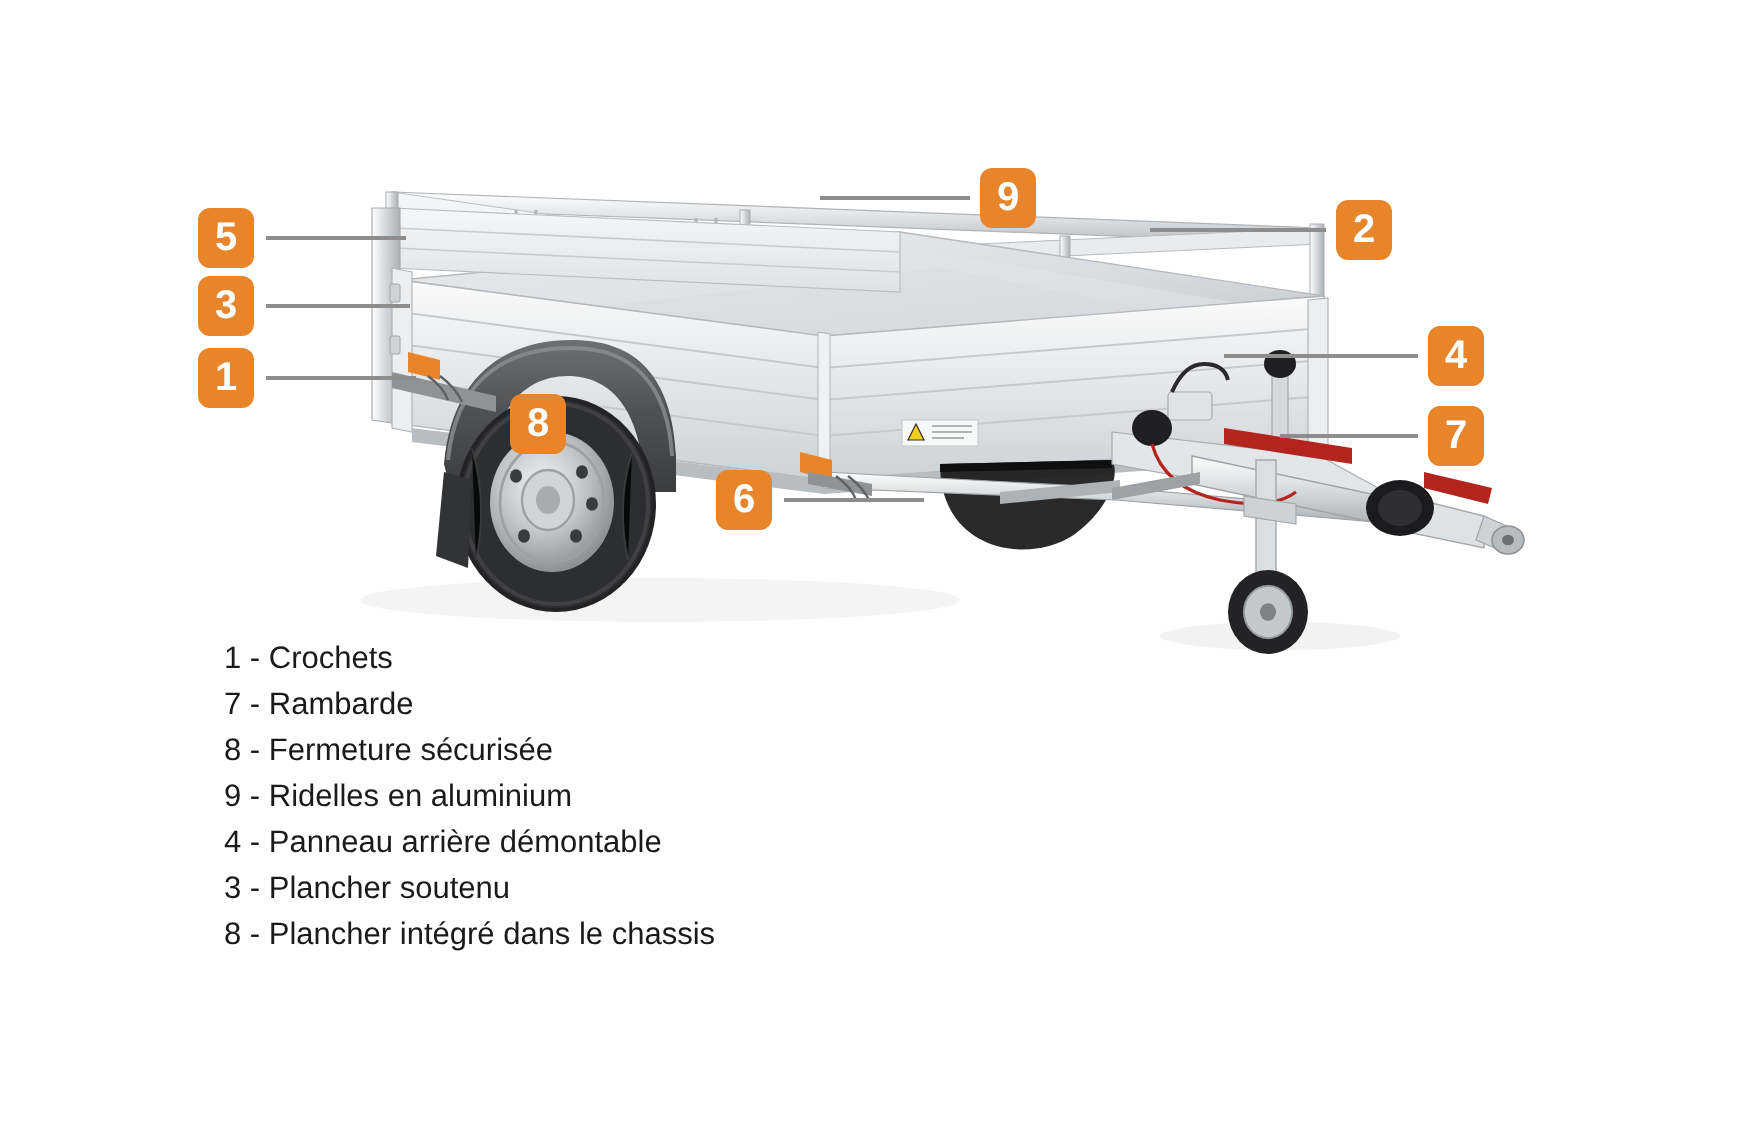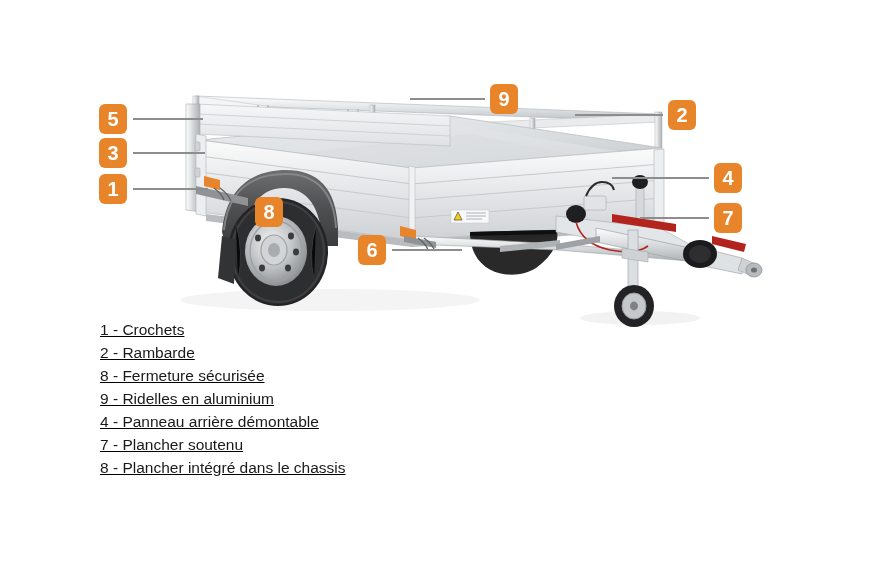--- a/index.html
+++ b/index.html
@@ -31,23 +31,22 @@
   .leader{
     position:absolute;
     height:2px;
     background:#8d8d8d;
     z-index:35;
   }
 
   
   #legend{
     position:absolute;
-    left:100px;top:318px;
+    left:112px;top:318px;
     z-index:50;
-    text-decoration:underline;
   }
   .legend-row{
     font-size:15.5px;
     color:#1a1a1a;
     line-height:23px;
     white-space:nowrap;
     font-family:"Liberation Sans", sans-serif;
   }
 
   
@@ -264,21 +263,21 @@
   <div class="badge" style="left:99px;top:174px;">1</div>
   <div class="badge" style="left:490px;top:84px;">9</div>
   <div class="badge" style="left:668px;top:100px;">2</div>
   <div class="badge" style="left:714px;top:163px;">4</div>
   <div class="badge" style="left:714px;top:203px;">7</div>
   <div class="badge" style="left:255px;top:197px;">8</div>
   <div class="badge" style="left:358px;top:235px;">6</div>
 
   <div id="legend">
     <div class="legend-row">1 - Crochets</div>
-    <div class="legend-row">2 - Rambarde</div>
+    <div class="legend-row">7 - Rambarde</div>
     <div class="legend-row">8 - Fermeture sécurisée</div>
     <div class="legend-row">9 - Ridelles en aluminium</div>
     <div class="legend-row">4 - Panneau arrière démontable</div>
-    <div class="legend-row">7 - Plancher soutenu</div>
+    <div class="legend-row">3 - Plancher soutenu</div>
     <div class="legend-row">8 - Plancher intégré dans le chassis</div>
   </div>
 
 </div>
 
 </body></html>

